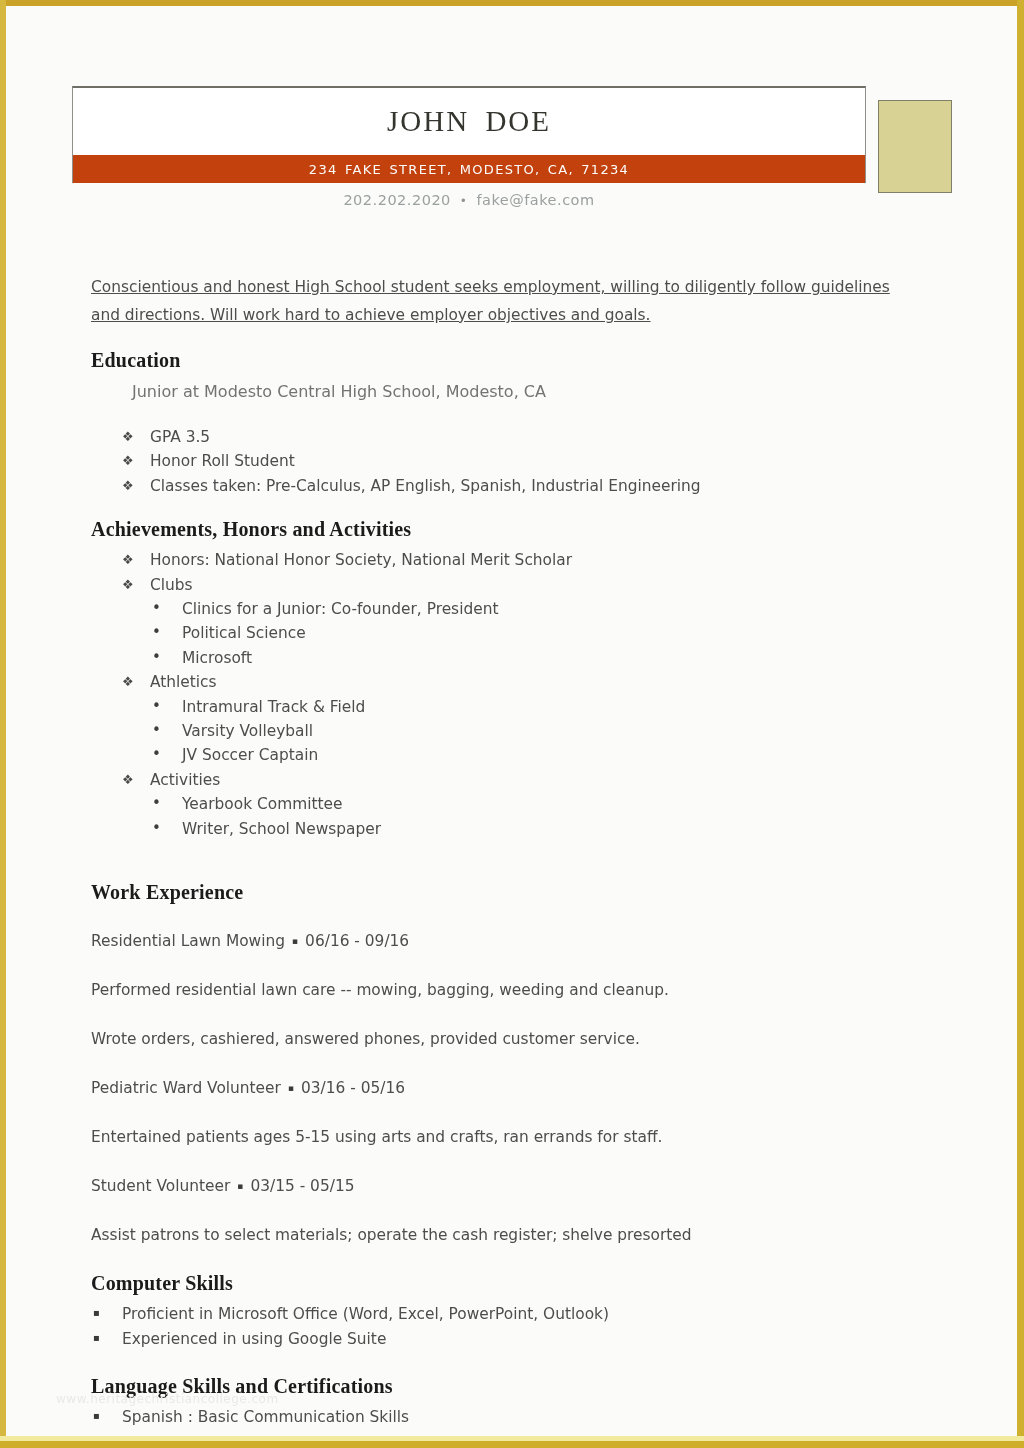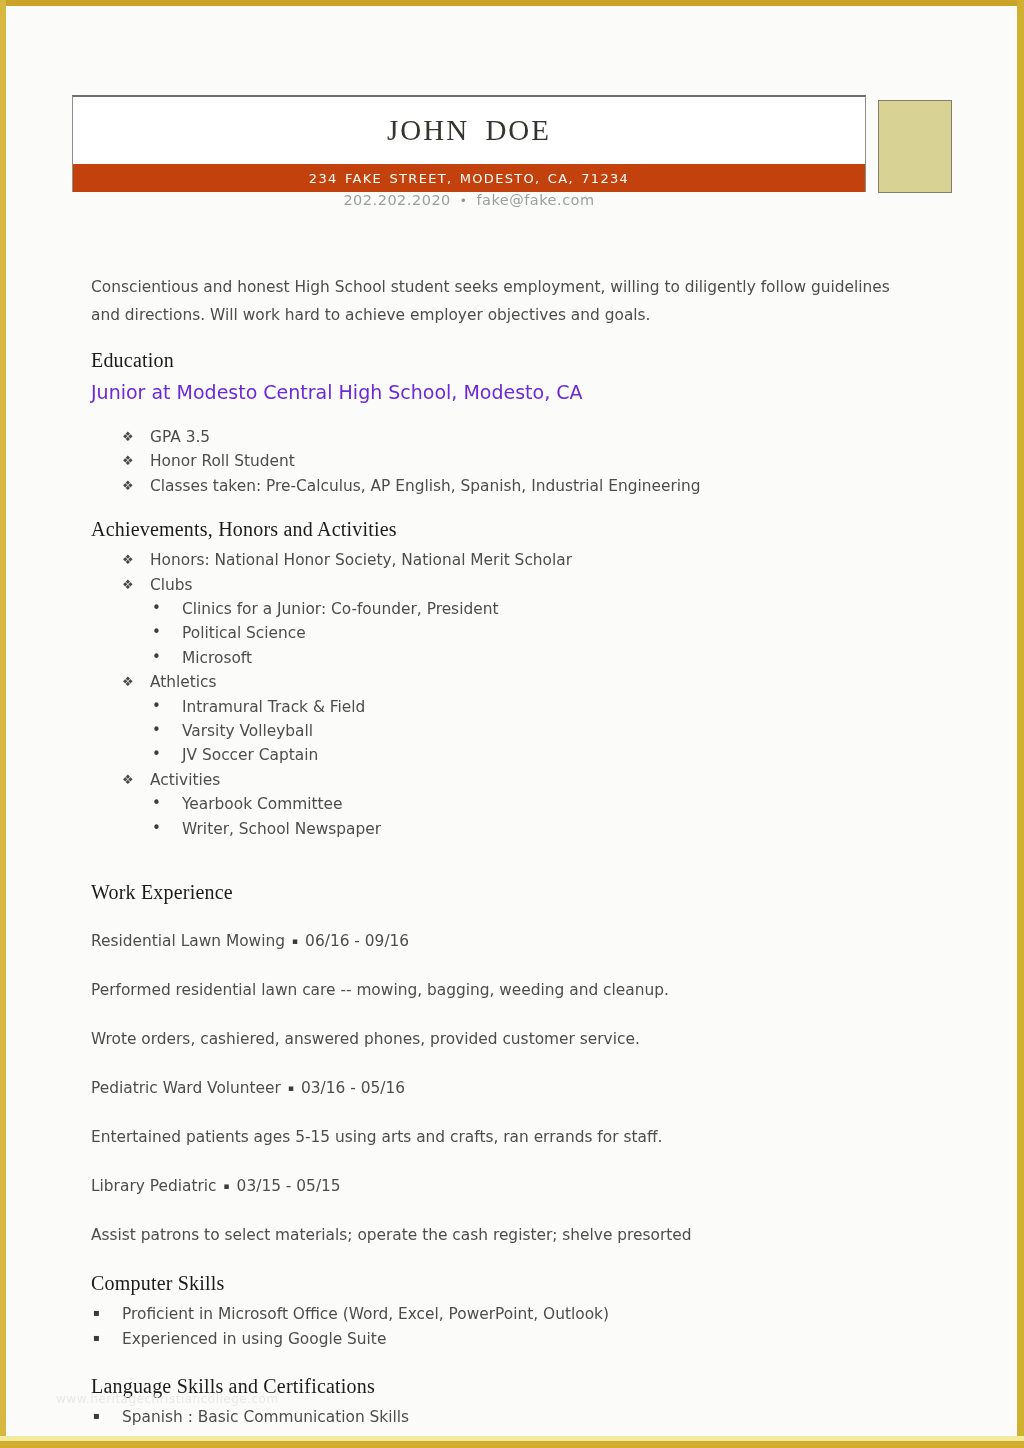--- a/index.html
+++ b/index.html
@@ -13,21 +13,21 @@
 
   
   .b-top    { position: absolute; top: 0; left: 0; right: 0; height: 6px; background: #c9a227; }
   .b-left   { position: absolute; top: 0; bottom: 0; left: 0; width: 6px; background: #d6b73f; }
   .b-right  { position: absolute; top: 0; bottom: 0; right: 0; width: 7px; background: #d0b031; }
   .b-bottom-light { position: absolute; bottom: 7px; left: 0; right: 0; height: 5px; background: #f2ea9f; }
   .b-bottom { position: absolute; bottom: 0; left: 0; right: 0; height: 7px; background: #cfae2b; }
 
   
   .name-box {
-    position: absolute; left: 72px; top: 95px; width: 794px; height: 97px;
+    position: absolute; left: 72px; top: 86px; width: 794px; height: 97px;
     background: #ffffff; border: 1px solid #90908a; border-top: 2px solid #6f6f68;
   }
   .name {
     height: 67px; display: flex; align-items: center; justify-content: center;
     font-family: "Liberation Serif", serif; font-size: 29px; font-weight: 500;
     color: #35352f; letter-spacing: 2px; word-spacing: 7px;
   }
   .address-bar {
     height: 28px; background: #c2410c; color: #fdfdfc;
     display: flex; align-items: center; justify-content: center;
@@ -39,31 +39,31 @@
   }
   .contact {
     position: absolute; left: 72px; top: 192px; width: 794px;
     text-align: center; font-size: 14.5px; color: #9aa09f; letter-spacing: 0.5px;
   }
   .contact .sep { margin: 0 9px; font-size: 12px; color: #8f9594; }
 
   
   main { position: absolute; left: 91px; top: 273px; width: 800px; }
 
-  .summary { font-size: 15.4px; line-height: 28px; color: #4d4d4d; }
+  .summary { font-size: 15.4px; line-height: 28px; color: #4d4d4d; text-decoration: underline; }
 
   h2 {
-    font-family: "Liberation Serif", serif; font-weight: 400;
+    font-family: "Liberation Serif", serif; font-weight: 700;
     font-size: 20px; line-height: 26px; color: #1b1b1b;
     margin: 18px 0 6px 0; letter-spacing: 0.2px;
   }
   .sec-work h2 { margin-top: 38px; }
   .sec-volunteer h2, .sec-computer h2, .sec-language h2 { margin-top: 22px; }
 
-  .subtitle { font-size: 19px; line-height: 26px; color: #6d28d9; }
+  .subtitle { font-size: 16px; line-height: 26px; color: #737373; margin-left: 41px; }
 
   ul { list-style: none; }
   .edu-list { margin-top: 20px; }
   .ach-list { margin-top: 4px; }
   .skill-list { margin-top: 4px; }
 
   li { position: relative; font-size: 15.4px; line-height: 24.4px; color: #4d4d4d; }
   li.lvl1 { padding-left: 59px; }
   li.lvl1 .marker { position: absolute; left: 31px; top: 0; font-size: 13px; color: #4a4a4a; }
   li.lvl2 { padding-left: 91px; }
@@ -144,21 +144,21 @@
         <p class="job-desc">Wrote orders, cashiered, answered phones, provided customer service.</p>
       </div>
     </section>
 
     <section class="sec-volunteer">
       <div class="job">
         <p class="job-title"><span>Pediatric Ward Volunteer</span><span class="sq-sep">▪</span><span>03/16 - 05/16</span></p>
         <p class="job-desc">Entertained patients ages 5-15 using arts and crafts, ran errands for staff.</p>
       </div>
       <div class="job">
-        <p class="job-title"><span>Library Pediatric</span><span class="sq-sep">▪</span><span>03/15 - 05/15</span></p>
+        <p class="job-title"><span>Student Volunteer</span><span class="sq-sep">▪</span><span>03/15 - 05/15</span></p>
         <p class="job-desc">Assist patrons to select materials; operate the cash register; shelve presorted</p>
       </div>
     </section>
 
     <section class="sec-computer">
       <h2>Computer Skills</h2>
       <ul class="skill-list">
         <li class="sq"><span class="marker">▪</span><span>Proficient in Microsoft Office (Word, Excel, PowerPoint, Outlook)</span></li>
         <li class="sq"><span class="marker">▪</span><span>Experienced in using Google Suite</span></li>
       </ul>

